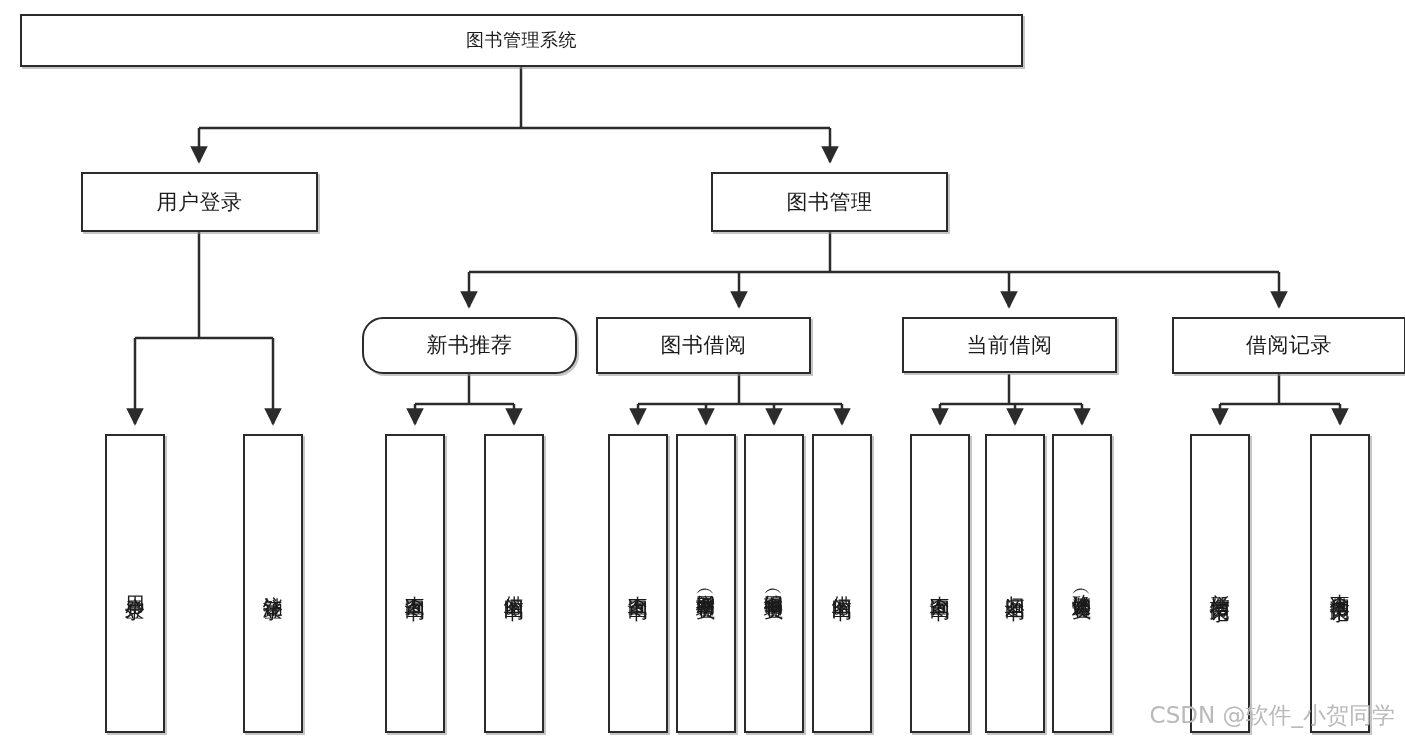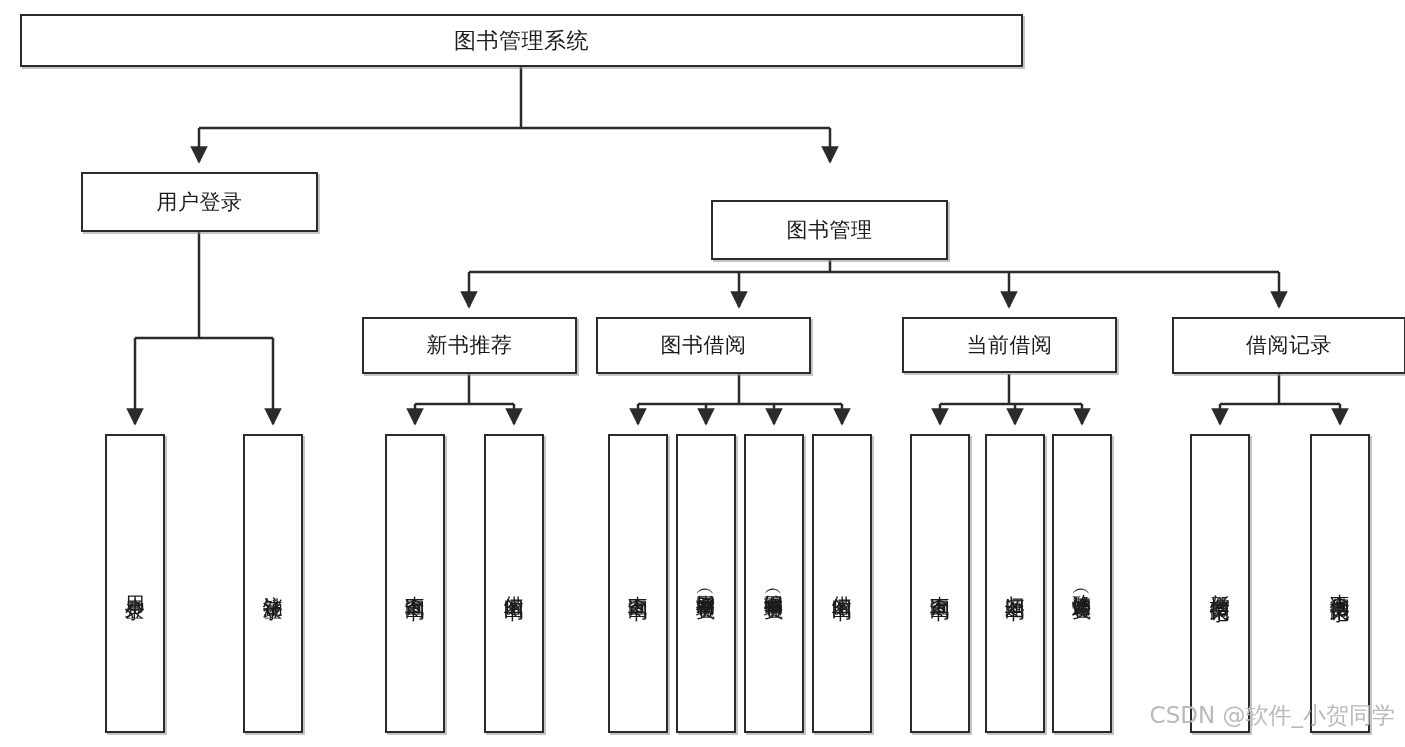--- a/index.html
+++ b/index.html
@@ -37,21 +37,21 @@
     justify-content: center;
     color: #1b1b1b;
     z-index: 2;
   }
   .node .lbl {
     font-size: 21px;
     letter-spacing: 0.5px;
     line-height: 1.15;
     white-space: nowrap;
   }
-  .node.root .lbl { font-size: 22px; }
+  .node.root .lbl { font-size: 18px; }
   .node.lvl2 .lbl { font-size: 21px; }
   .node.lvl3 .lbl { font-size: 21px; }
   .node.leaf {
     align-items: center;
     justify-content: center;
     padding-top: 0;
   }
   .node.leaf .lbl {
     writing-mode: vertical-rl;
     text-orientation: upright;
@@ -131,25 +131,25 @@
     </g>
   </svg>
 
   <div class="node root" id="n-root" style="left: 20px; top: 14px; width: 1003px; height: 53px;">
     <span class="lbl">图书管理系统</span>
   </div>
 
   <div class="node lvl2" id="n-l2-0" style="left: 81px; top: 172px; width: 237px; height: 60px;">
     <span class="lbl">用户登录</span>
   </div>
-  <div class="node lvl2" id="n-l2-1" style="left: 711px; top: 172px; width: 237px; height: 60px; margin-top: 28px;">
+  <div class="node lvl2" id="n-l2-1" style="left: 711px; top: 172px; width: 237px; height: 60px;">
     <span class="lbl">图书管理</span>
   </div>
 
-  <div class="node lvl3" id="n-l3-0" style="left: 362px; top: 317px; width: 215px; height: 57px;">
+  <div class="node lvl3" id="n-l3-0" style="left: 362px; top: 317px; width: 215px; height: 57px; border-radius: 21px;">
     <span class="lbl">新书推荐</span>
   </div>
   <div class="node lvl3" id="n-l3-1" style="left: 596px; top: 317px; width: 215px; height: 57px;">
     <span class="lbl">图书借阅</span>
   </div>
   <div class="node lvl3" id="n-l3-2" style="left: 902px; top: 317px; width: 215px; height: 56px;">
     <span class="lbl">当前借阅</span>
   </div>
   <div class="node lvl3" id="n-l3-3" style="left: 1172px; top: 317px; width: 234px; height: 57px;">
     <span class="lbl">借阅记录</span>

